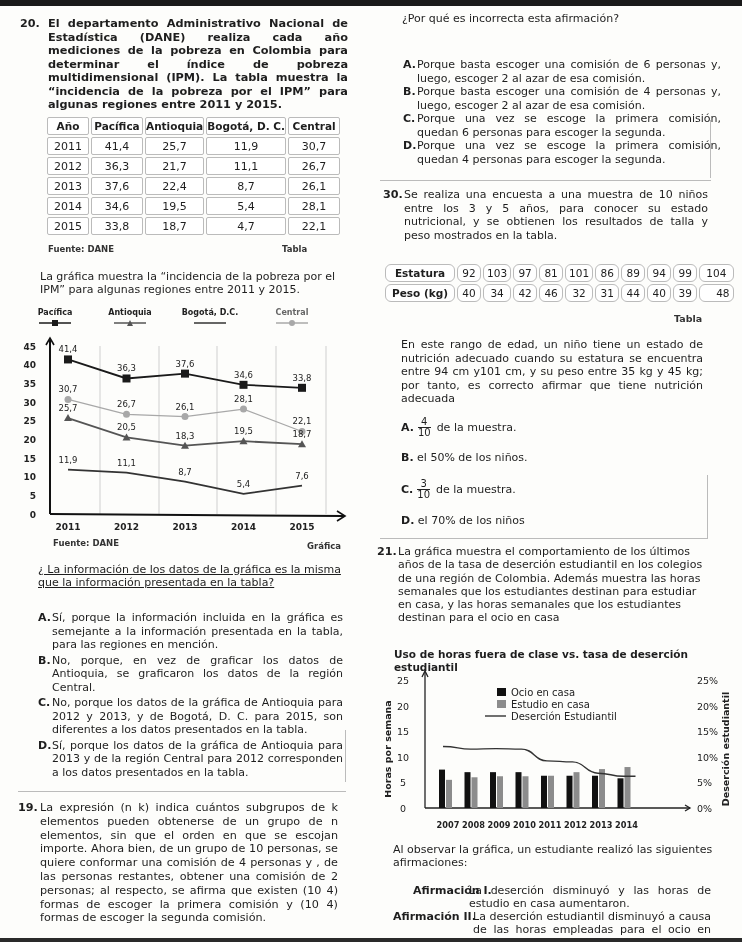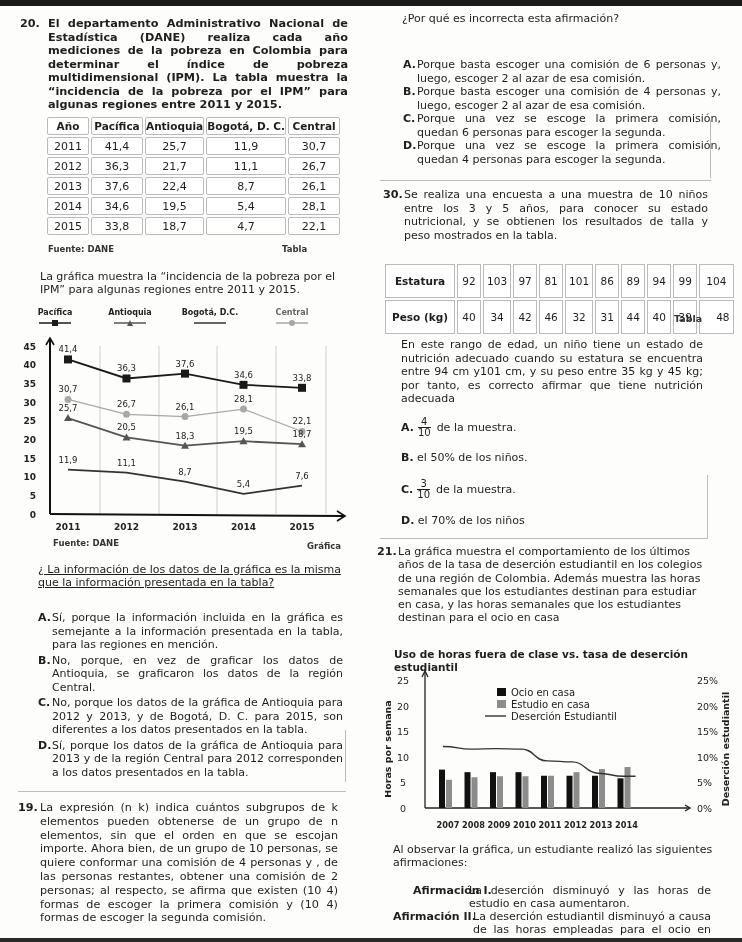--- a/index.html
+++ b/index.html
@@ -11,21 +11,21 @@
   .qnum { font-weight: bold; position: absolute; }
   .just { text-align: justify; }
   .opt { position: relative; padding-left: 14px; }
   .opt b { position: absolute; left: 0; top: 0; }
   .bold { font-weight: bold; }
   .caption { font-size: 8.5px; font-weight: bold; color: #333; }
   table.ipm { border-collapse: separate; border-spacing: 2px; font-size: 11px; }
   table.ipm td, table.ipm th { border: 1px solid #bbb; border-radius: 2px; text-align: center; height: 18px; background: #fff; margin-left: 12px; }
   table.ipm th { font-weight: bold; font-size: 10.5px; }
   table.nut { border-collapse: separate; border-spacing: 2px; font-size: 10.5px; }
-  table.nut td, table.nut th { border: 1px solid #bbb; border-radius: 0; text-align: center; height: 34px; background: #fff; padding: 0 3px; }
+  table.nut td, table.nut th { border: 1px solid #bbb; border-radius: 6px; text-align: center; height: 18px; background: #fff; padding: 0 3px; }
   table.nut th { font-weight: bold; padding: 0 6px; }
   .frac { display: inline-block; vertical-align: middle; text-align: center; font-size: 10px; line-height: 10px; margin: 0 6px 0 4px; }
   .frac span { display: block; }
   .frac .num { border-bottom: 1px solid #222; padding: 0 2px; }
   .vline { position: absolute; background: #bbb; width: 1px; }
   .hline { position: absolute; background: #bbb; height: 1px; }
   svg text { font-family: "DejaVu Sans", sans-serif; }
 </style>
 </head>
 <body>

